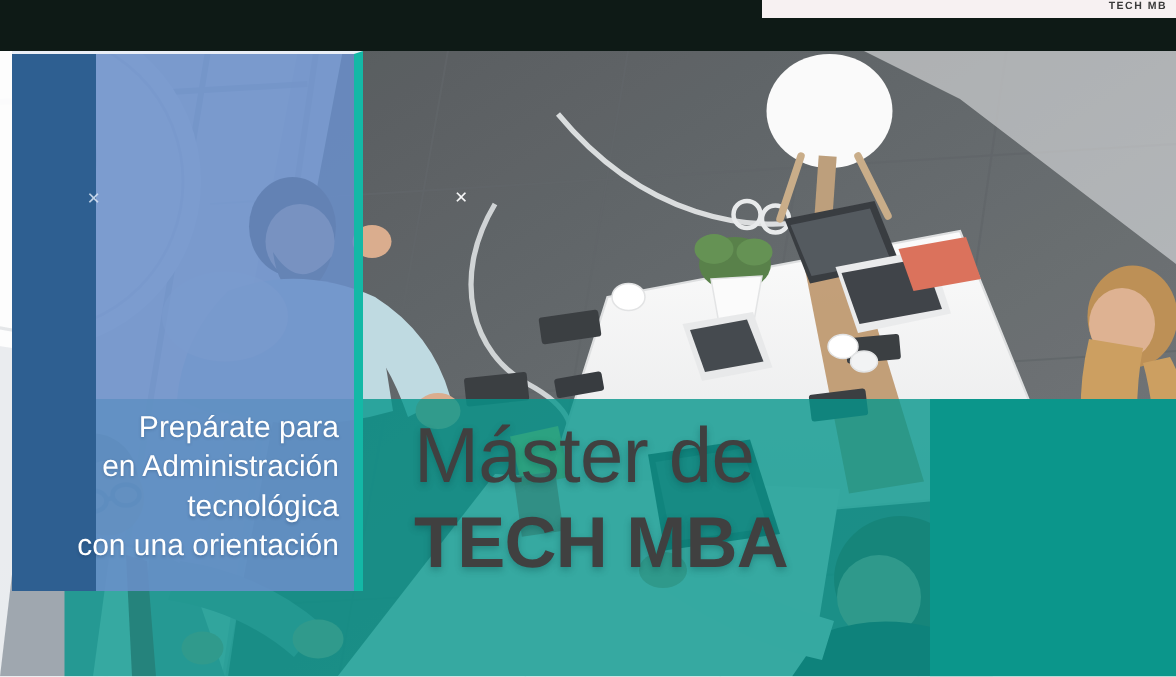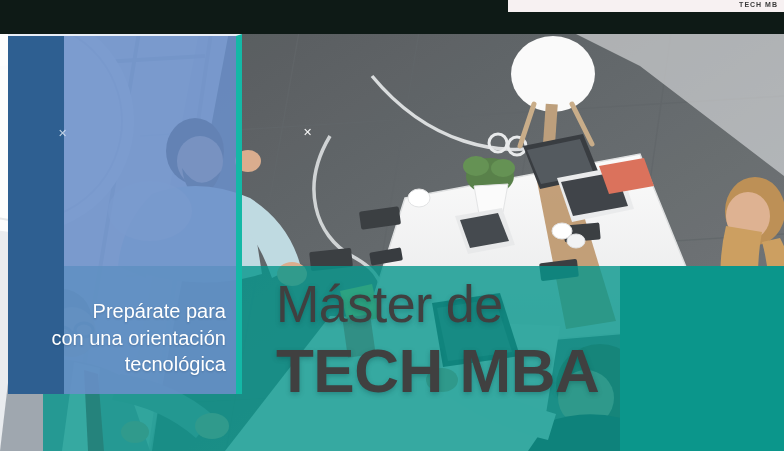--- a/index.html
+++ b/index.html
@@ -134,21 +134,21 @@
   }
   .headline .line1 {
     display: block;
     font-size: 52px;
     line-height: 1.0;
     font-weight: 400;
     letter-spacing: -0.5px;
   }
   .headline .line2 {
     display: block;
-    font-size: 62px;
+    font-size: 48px;
     line-height: 1.05;
     font-weight: bold;
     letter-spacing: -0.5px;
     margin-top: 8px;
   }
 </style>
 </head>
 <body>
 
 <div class="stage">
@@ -292,22 +292,23 @@
   </div>
 
   <div class="teal-band"></div>
   <div class="teal-band-right"></div>
 
   <div class="promo-card">
     <div class="promo-stripe"></div>
     <div class="promo-body"></div>
     <div class="promo-text">
       <span class="ln">Prepárate para</span>
+      <span class="ln">en Administración</span>
+      <span class="ln">tecnológica</span>
       <span class="ln">con una orientación</span>
-      <span class="ln">tecnológica</span>
     </div>
   </div>
 
   <div class="x-mark a">✕</div>
   <div class="x-mark b">✕</div>
 
   <div class="headline">
     <span class="line1">Máster de</span>
     <span class="line2">TECH MBA</span>
   </div>

